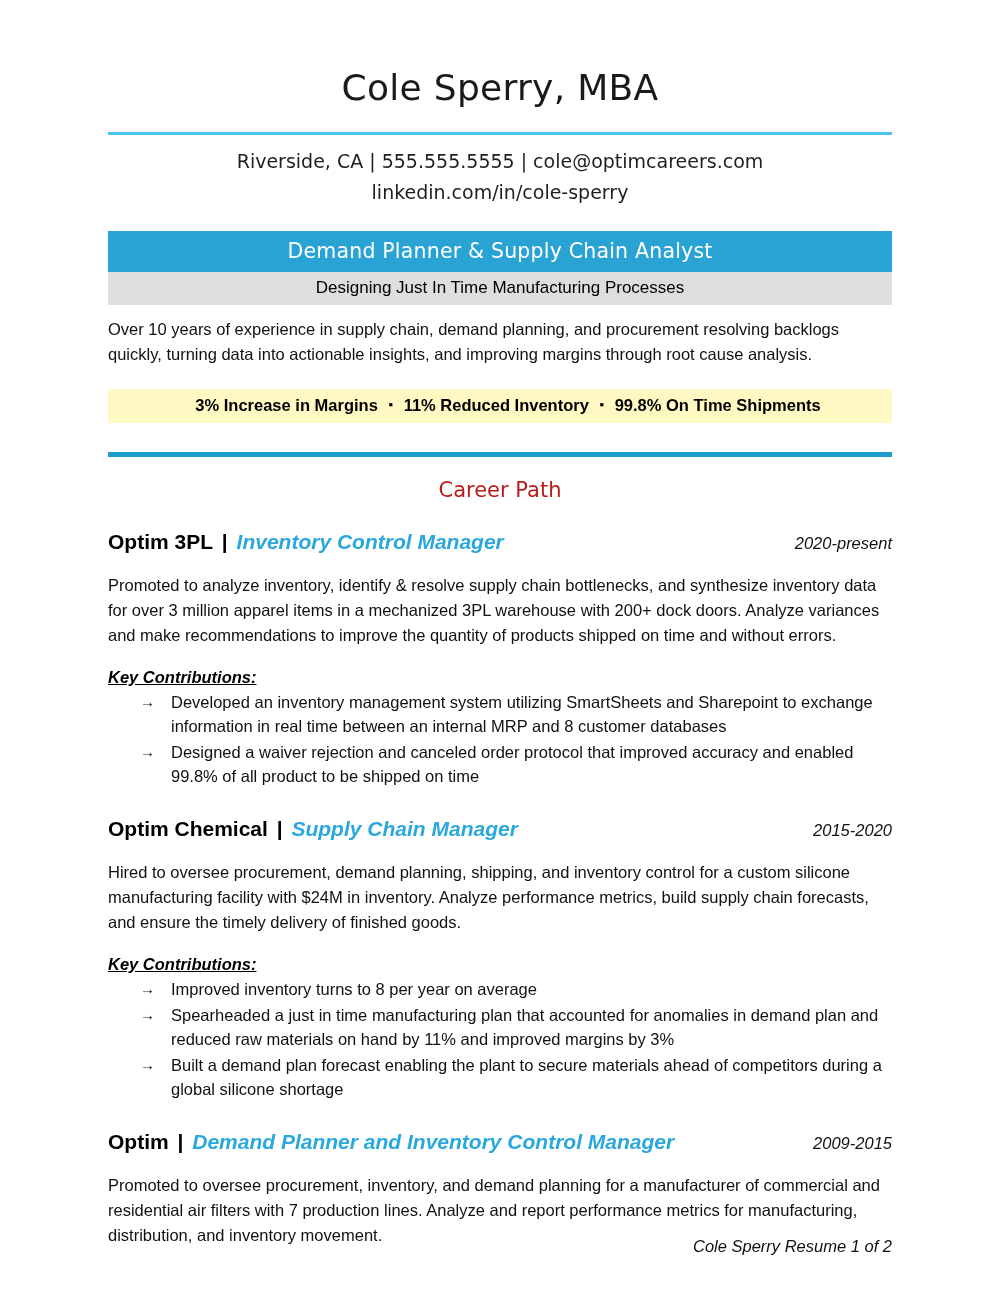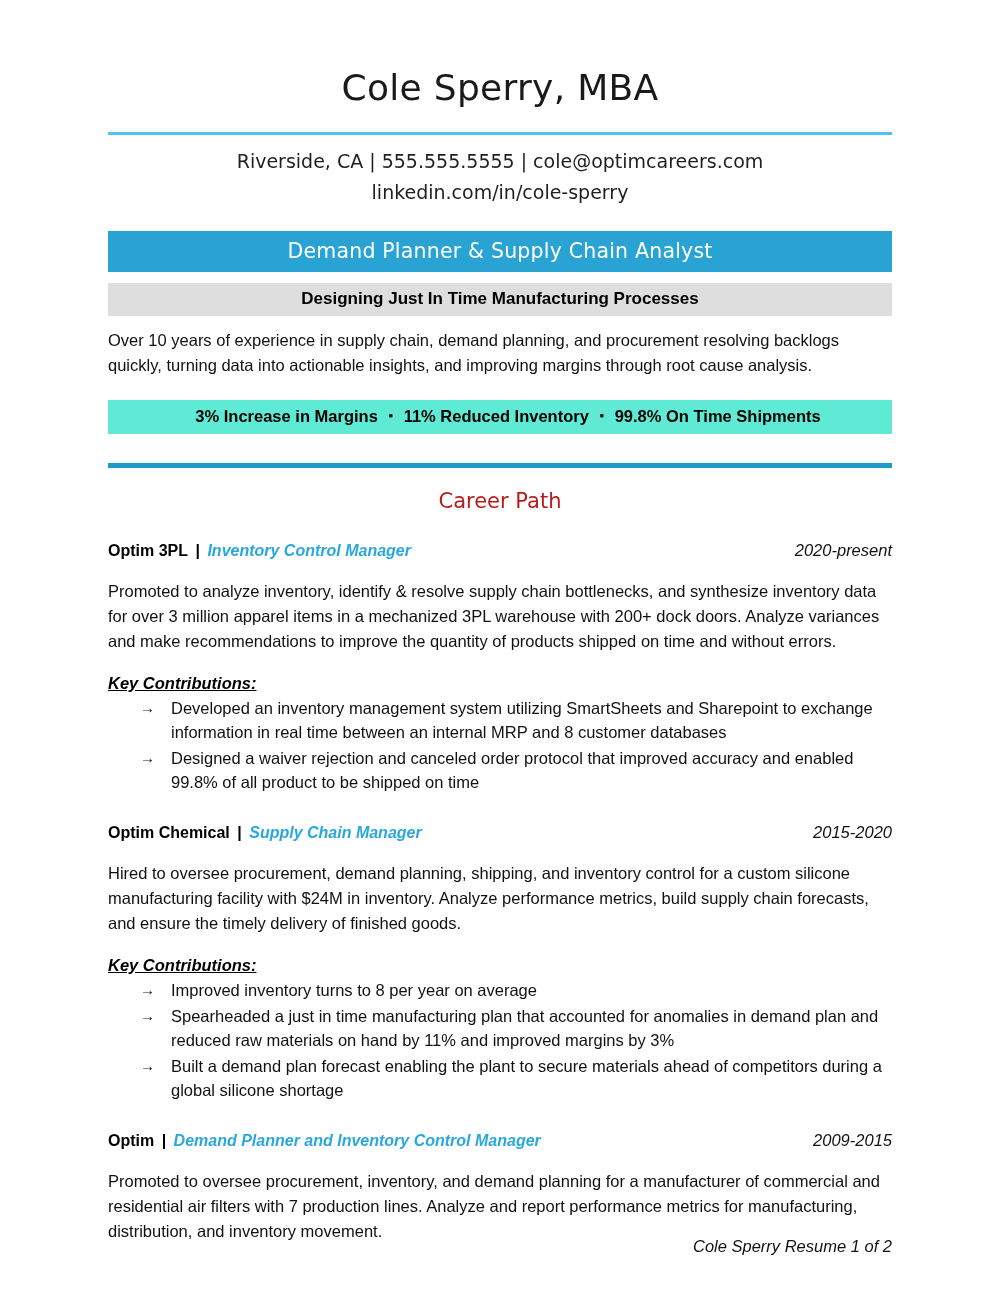--- a/index.html
+++ b/index.html
@@ -50,56 +50,56 @@
   .contact-line.second {
     margin-top: 2px;
   }
 
   
   .banner-wrap {
     margin-top: 23px;
   }
   .title-banner {
     width: 784px;
-    margin: 11px auto;
+    margin: 0 auto;
     background: #29a3d4;
     color: #ffffff;
     text-align: center;
     font-family: "DejaVu Sans", sans-serif;
     font-size: 20.5px;
     letter-spacing: 0.2px;
     padding: 8px 0 9px 0;
     box-sizing: border-box;
   }
   .subtitle-bar {
     width: 784px;
     margin: 0 auto;
     background: #dedede;
     text-align: center;
-    font-weight: bold;
+    font-weight: normal;
     font-size: 17px;
     padding: 6px 0 7px 0;
     box-sizing: border-box;
     color: #000;
   }
 
   
   .summary {
     width: 784px;
     margin: 12px auto 0 auto;
     font-size: 16.5px;
     line-height: 1.52;
     color: #111;
   }
 
   
   .metrics-bar {
     width: 784px;
     margin: 22px auto 0 auto;
-    background: #5eead4;
+    background: #fef9c3;
     text-align: center;
     font-weight: bold;
     font-size: 16.5px;
     padding: 7px 0 8px 16px;
     box-sizing: border-box;
   }
   .metric-sep {
     padding: 0 6px;
     font-size: 13px;
     position: relative;
@@ -129,21 +129,21 @@
   }
   .job {
     margin-top: 28px;
   }
   .job-head {
     display: flex;
     align-items: baseline;
     justify-content: space-between;
   }
   .job-head-left {
-    font-size: 16px;
+    font-size: 21px;
   }
   .company {
     font-weight: bold;
     color: #000;
   }
   .pipe {
     font-weight: bold;
     color: #000;
     padding: 0 3px;
   }

